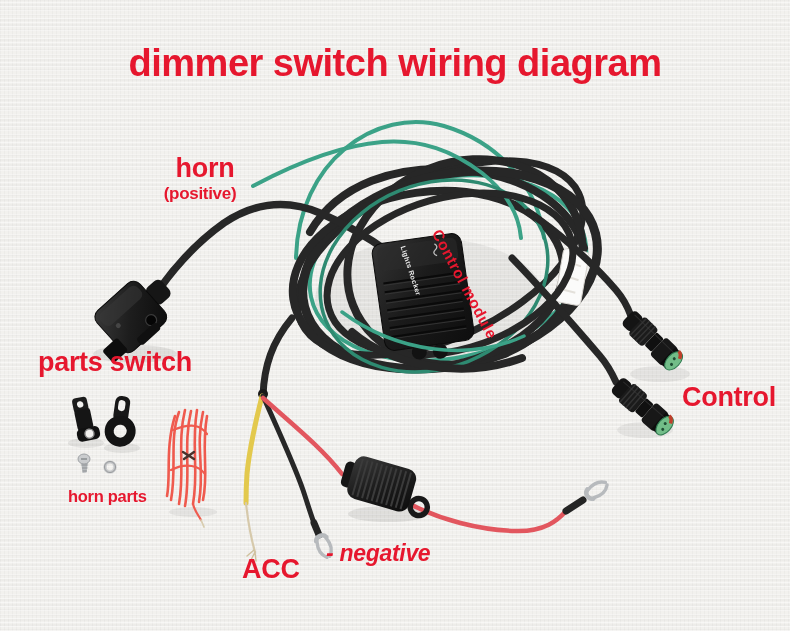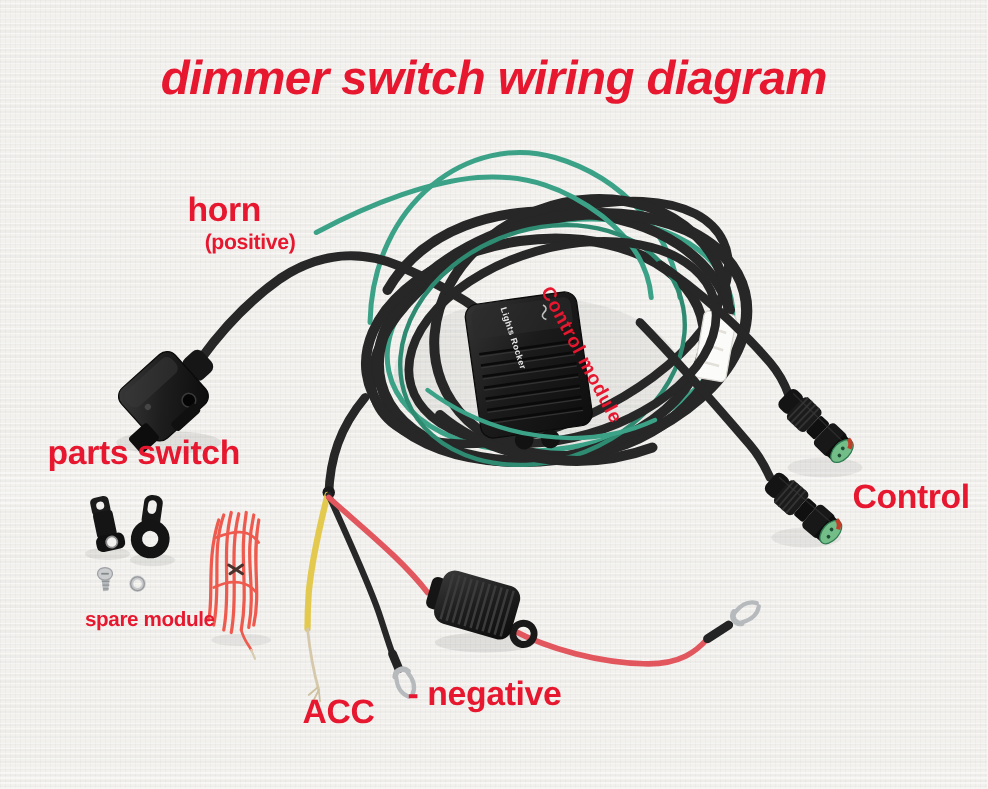--- a/index.html
+++ b/index.html
@@ -11,29 +11,29 @@
       repeating-linear-gradient(0deg, rgba(255,255,255,.45) 0 1px, transparent 1px 4px),
       repeating-linear-gradient(90deg, rgba(0,0,0,.025) 0 1px, transparent 1px 4px),
       repeating-linear-gradient(0deg, rgba(0,0,0,.02) 0 2px, transparent 2px 5px);
     font-family:"Liberation Sans", sans-serif;
   }
   svg { position:absolute; left:0; top:0; }
   .lbl {
     position:absolute; color:#e6172e; font-weight:700; line-height:1;
     white-space:nowrap; letter-spacing:-0.3px;
   }
-  .title   { left:0; right:0; top:44px; text-align:center; font-size:38px; letter-spacing:-0.5px;font-style:italic; }
-  .horn    { left:150px; top:155px; width:110px; font-size:27px; }
+  .title   { left:0; right:0; top:44px; text-align:center; font-size:38px; letter-spacing:-0.5px; }
+  .horn    { left:150px; top:155px; width:110px; text-align:center; font-size:27px; }
   .hornsub { left:140px; top:185px; width:120px; text-align:center; font-size:17px; }
   .cmodule { left:443px; top:227px; font-size:15.5px; transform:rotate(62deg); transform-origin:0 0; letter-spacing:0.5px; }
   .dimmer  { left:38px;  top:349px; font-size:27px; }
   .spare   { left:68px;  top:488px; font-size:16.5px; }
   .lights  { left:682px; top:384px; font-size:27px; }
   .pos     { left:602px; top:468px; font-size:27px; }
-  .neg     { left:326px; top:542px; font-size:27px; }
+  .neg     { left:326px; top:542px; font-size:23px;font-style:italic; }
   .acc     { left:218px; top:556px; font-size:27px;margin-left:24px; }
 </style>
 </head>
 <body>
 
 <div class="stage">
 
 <svg width="790" height="631" viewBox="0 0 790 631">
   <defs>
     <linearGradient id="gmod" x1="0" y1="0" x2="1" y2="1">
@@ -229,18 +229,18 @@
     <path d="M183,452 l11,7 M184,459 l10,-7" stroke="#4a322c" stroke-width="2.4" stroke-linecap="round" fill="none"></path>
     <path d="M201,520 l3,7" stroke="#d8cdb0" stroke-width="1.8" stroke-linecap="round" fill="none"></path>
   </g>
 </svg>
 
 <div class="lbl title">dimmer switch wiring diagram</div>
 <div class="lbl horn">horn</div>
 <div class="lbl hornsub">(positive)</div>
 <div class="lbl cmodule">Control module</div>
 <div class="lbl dimmer">parts switch</div>
-<div class="lbl spare">spare module</div>
+<div class="lbl spare">horn parts</div>
 <div class="lbl lights">Control</div>
 <div class="lbl neg">- negative</div>
 <div class="lbl acc">ACC</div>
 
 </div>
 
 </body></html>

